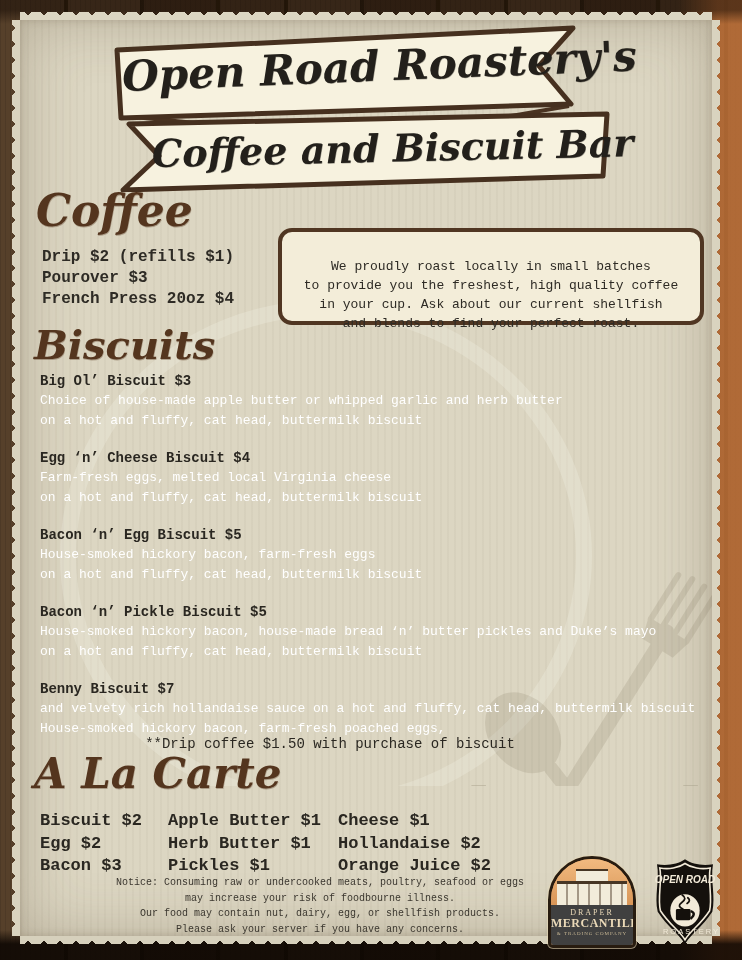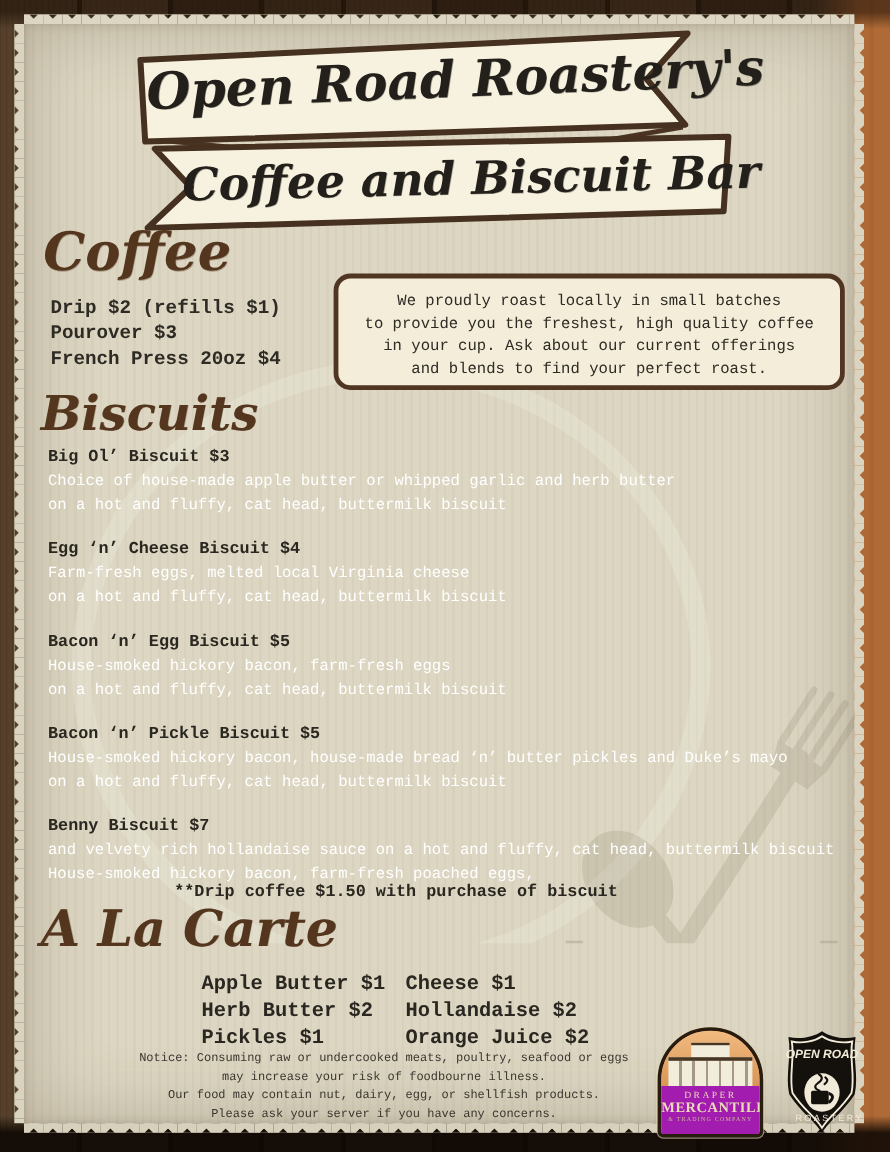--- a/index.html
+++ b/index.html
@@ -84,44 +84,44 @@
     color:#23201b; text-align:center; white-space:nowrap; line-height:1.15;
     text-shadow:0.5px 0.5px 0 rgba(35,32,27,0.4);
   }
   .banner-text.l1 { left:122px; top:44px;  width:450px; font-size:42px; transform:rotate(-2.3deg); }
   .banner-text.l2 { left:152px; top:127px; width:448px; font-size:38px; transform:rotate(-1.3deg); }
   .mono { color:#2e2b25; }
   .coffee-list { left:42px; top:247px; font-size:16px; font-weight:bold; line-height:21px; }
   .roast-box {
     left:278px; top:228px; width:426px; height:97px; box-sizing:border-box;
     background:#f3edd9; border:4px solid #503622; border-radius:14px;
-    text-align:center; padding-top:9px;
+    text-align:center; padding-top:25px;
     font-size:13px; line-height:19px; color:#2e2b25;
   }
   .bisc { left:40px; width:660px; }
   .bisc .nm { font-size:14px; font-weight:bold; color:#2a2721; line-height:20px; }
   .bisc .ds { font-size:13px; color:#ffffff; line-height:19.5px; }
-  .footnote { left:50px; top:736px; width:560px; text-align:center; font-size:14px; font-weight:bold; color:#2a2721; }
+  .footnote { left:50px; top:736px; width:560px; text-align:center; font-size:14px; font-weight:normal; color:#2a2721; }
   .alc-col { top:810px; font-size:17px; font-weight:bold; color:#2a2721; line-height:22.5px; }
   .notice { left:40px; top:875px; width:560px; text-align:center; font-size:10px; line-height:15.5px; color:#3b372f; }
   
   .draper {
     left:548px; top:856px; width:88px; height:92px; box-sizing:border-box;
     background:#e7a869; border:3px solid #281c10; border-radius:44px 44px 5px 5px;
     overflow:hidden; box-shadow:0 0 0 1px rgba(230,215,180,0.6);
   }
   .draper-sky { position:absolute; top:0; left:0; width:100%; height:56%;
     background:linear-gradient(#f1ba80, #d89455); }
   .draper-upper { position:absolute; top:12%; left:30%; width:40%; height:14%;
     background:#f2ecda; border-top:2px solid #473624; }
   .draper-house { position:absolute; top:26%; left:7%; width:86%; height:28%;
     background:#f2ecda; border-top:3px solid #473624;
     background-image:repeating-linear-gradient(90deg, rgba(0,0,0,0) 0 9px, rgba(70,50,32,0.45) 9px 11px); }
   .draper-band { position:absolute; bottom:0; left:0; width:100%; height:46%;
-    background:#a21caf; color:#ead9b8; text-align:center;
+    background:#404040; color:#ead9b8; text-align:center;
     font-family:"Liberation Serif", serif; }
   .draper-band .t1 { font-size:8px;  letter-spacing:2px; margin-top:3px; }
   .draper-band .t2 { font-size:12px; font-weight:bold; letter-spacing:0.5px; line-height:12px; }
   .draper-band .t3 { font-size:5px;  letter-spacing:1px; margin-top:2px; color:#c9b894; }
   
   .shield { left:650px; top:854px; width:70px; height:96px; }
   .shield-top {
     position:absolute; top:21%; left:0; width:100%; text-align:center;
     color:#f2ead8; font-family:"Liberation Sans", sans-serif; font-style:italic;
     font-weight:bold; font-size:10px; white-space:nowrap;
@@ -176,21 +176,21 @@
   <div class="abs script" style="left:36px; top:188px; font-size:44px;">Coffee</div>
   <div class="abs mono coffee-list">
     <div>Drip $2 (refills $1)</div>
     <div>Pourover $3</div>
     <div>French Press 20oz $4</div>
   </div>
 
   <div class="abs roast-box">
     <div>We proudly roast locally in small batches</div>
     <div>to provide you the freshest, high quality coffee</div>
-    <div>in your cup. Ask about our current offerings</div>
+    <div>in your cup. Ask about our current shellfish</div>
     <div>and blends to find your perfect roast.</div>
   </div>
 
   <div class="abs script" style="left:34px; top:324px; font-size:40px;">Biscuits</div>
 
   <div class="abs bisc" style="top:371px;">
     <div class="nm">Big Ol’ Biscuit $3</div>
     <div class="ds">Choice of house-made apple butter or whipped garlic and herb butter</div>
     <div class="ds">on a hot and fluffy, cat head, buttermilk biscuit</div>
   </div>
@@ -210,23 +210,28 @@
     <div class="ds">on a hot and fluffy, cat head, buttermilk biscuit</div>
   </div>
   <div class="abs bisc" style="top:679px;">
     <div class="nm">Benny Biscuit $7</div>
     <div class="ds">and velvety rich hollandaise sauce on a hot and fluffy, cat head, buttermilk biscuit</div>
     <div class="ds">House-smoked hickory bacon, farm-fresh poached eggs,</div>
   </div>
   <div class="abs footnote">**Drip coffee $1.50 with purchase of biscuit</div>
 
   <div class="abs script" style="left:34px; top:752px; font-size:42px;">A La Carte</div>
+  <div class="abs alc-col" style="left:40px;">
+    <div>Biscuit $2</div>
+    <div>Egg $2</div>
+    <div>Bacon $3</div>
+  </div>
   <div class="abs alc-col" style="left:168px;">
     <div>Apple Butter $1</div>
-    <div>Herb Butter $2</div>
+    <div>Herb Butter $1</div>
     <div>Pickles $1</div>
   </div>
   <div class="abs alc-col" style="left:338px;">
     <div>Cheese $1</div>
     <div>Hollandaise $2</div>
     <div>Orange Juice $2</div>
   </div>
 
   <div class="abs notice">
     <div>Notice: Consuming raw or undercooked meats, poultry, seafood or eggs</div>

